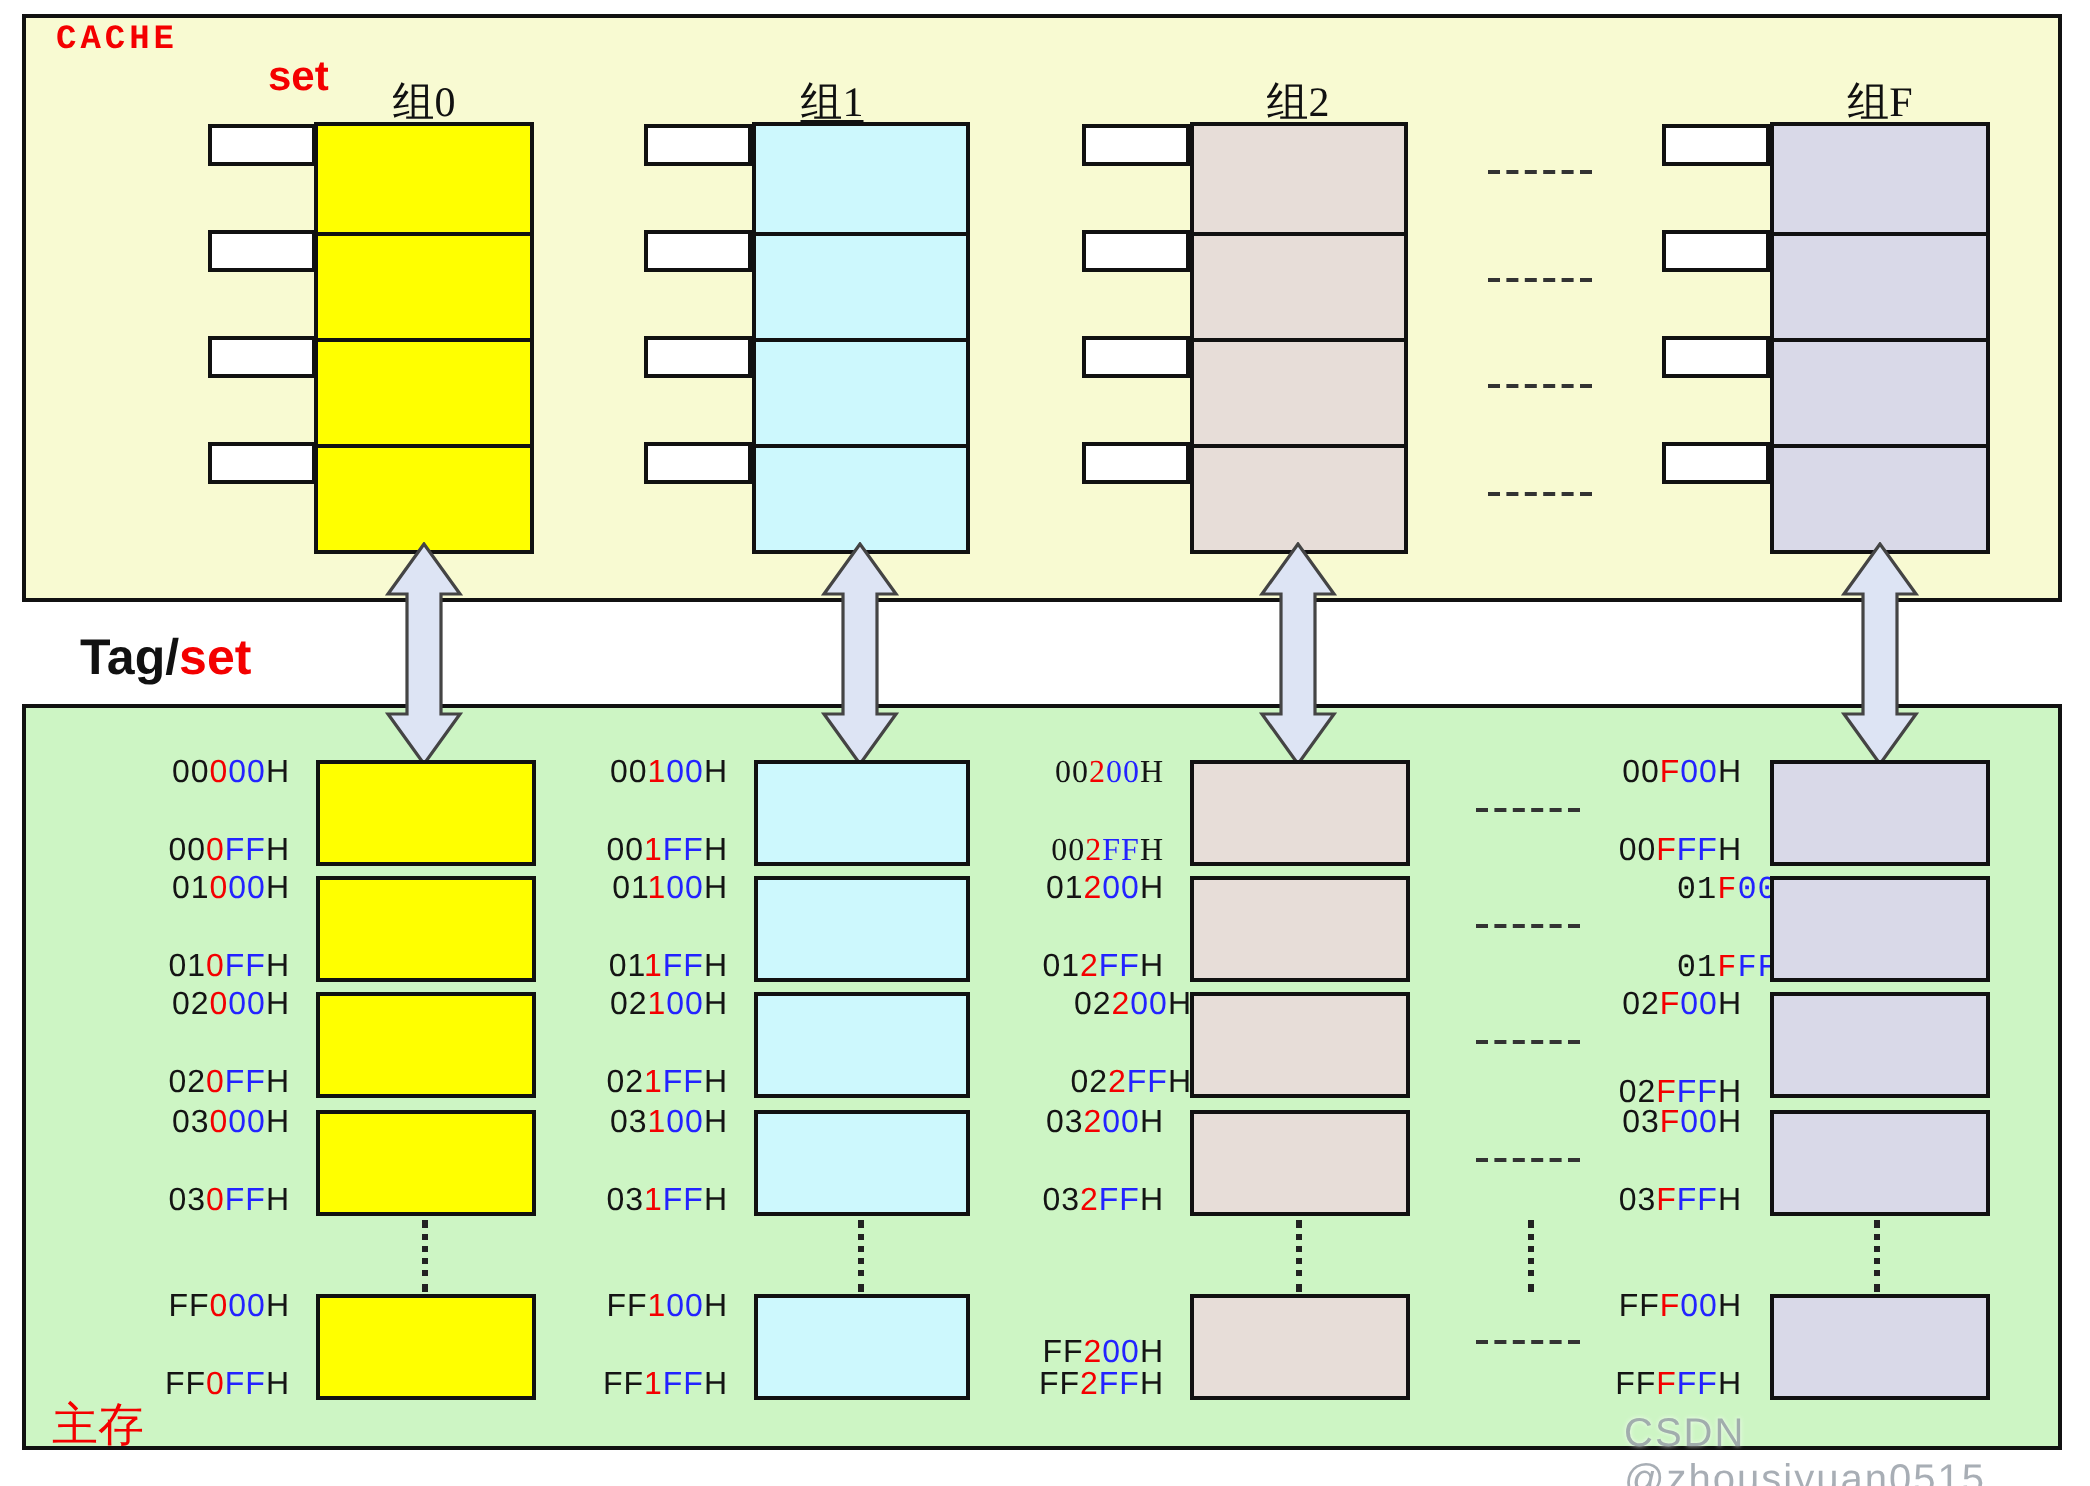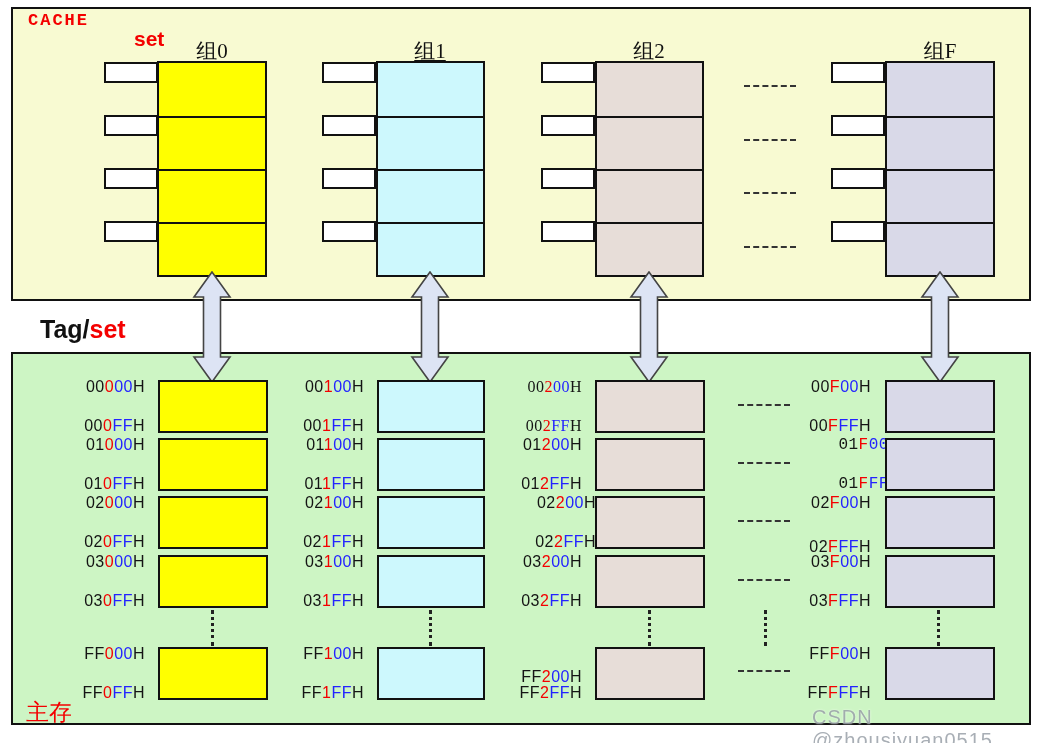--- a/index.html
+++ b/index.html
@@ -37,21 +37,21 @@
 
 <div class="canvas">
   <div class="panel cache-panel" id="cachePanel" style="background: rgb(248, 250, 210);"></div>
   <div class="panel memory-panel" id="memoryPanel" style="background: rgb(205, 245, 196);"></div>
 
   <div class="cache-title red-text">CACHE</div>
   <div class="set-label red-text">set</div>
 
   <div id="headers">
       <div class="group-header" style="left: 152px;">组0</div>
-      <div class="group-header" style="left: 370px; text-decoration: underline;">组1</div>
+      <div class="group-header" style="left: 356px; text-decoration: underline;">组1</div>
       <div class="group-header" style="left: 589px;">组2</div>
       <div class="group-header" style="left: 880px;">组F</div>
     </div>
   <div id="cacheCols">
       <div class="tag-box" style="left: 104px; top: 62px;"></div>
       <div class="tag-box" style="left: 104px; top: 115px;"></div>
       <div class="tag-box" style="left: 104px; top: 168px;"></div>
       <div class="tag-box" style="left: 104px; top: 221px;"></div>
       <div class="cache-block" style="left: 157px; top: 61px; width: 110px; height: 216px; background: rgb(255, 255, 0);">
         <div class="cache-cell"></div>

